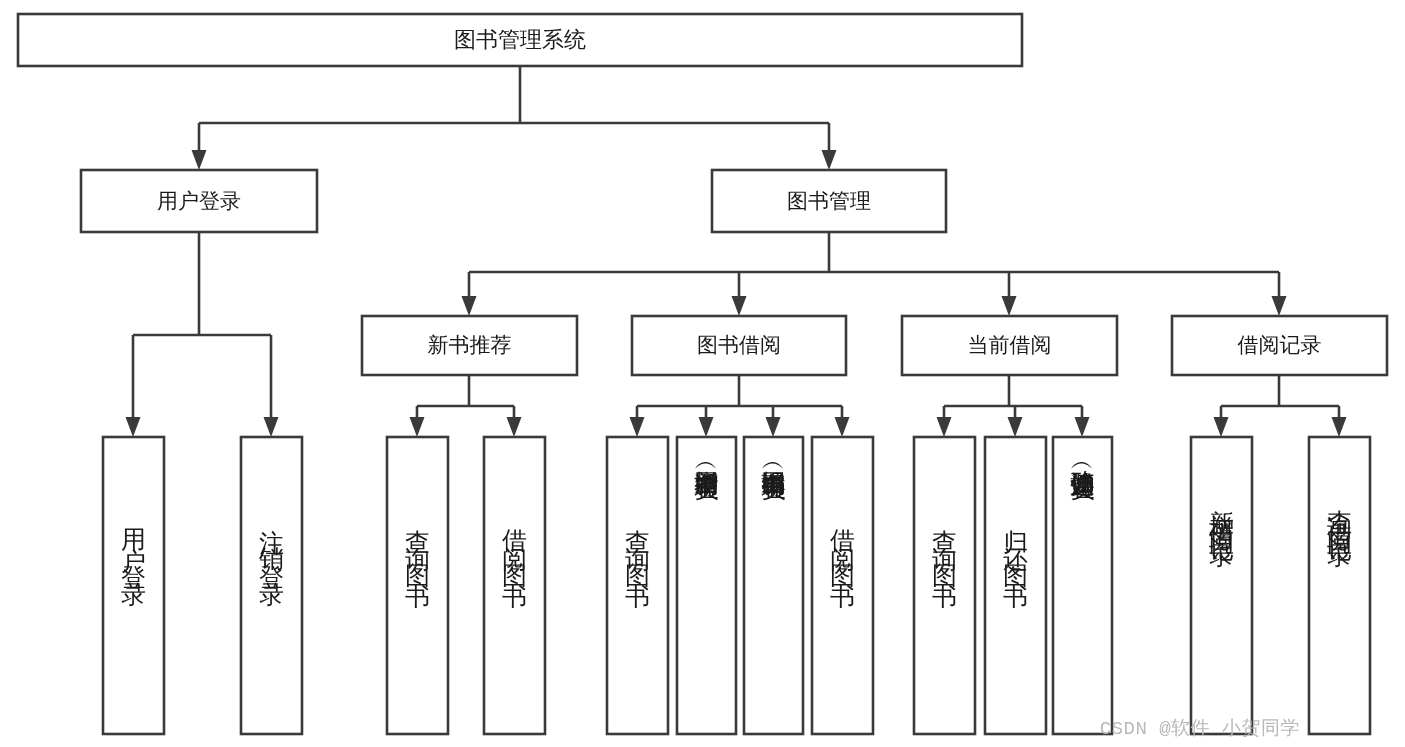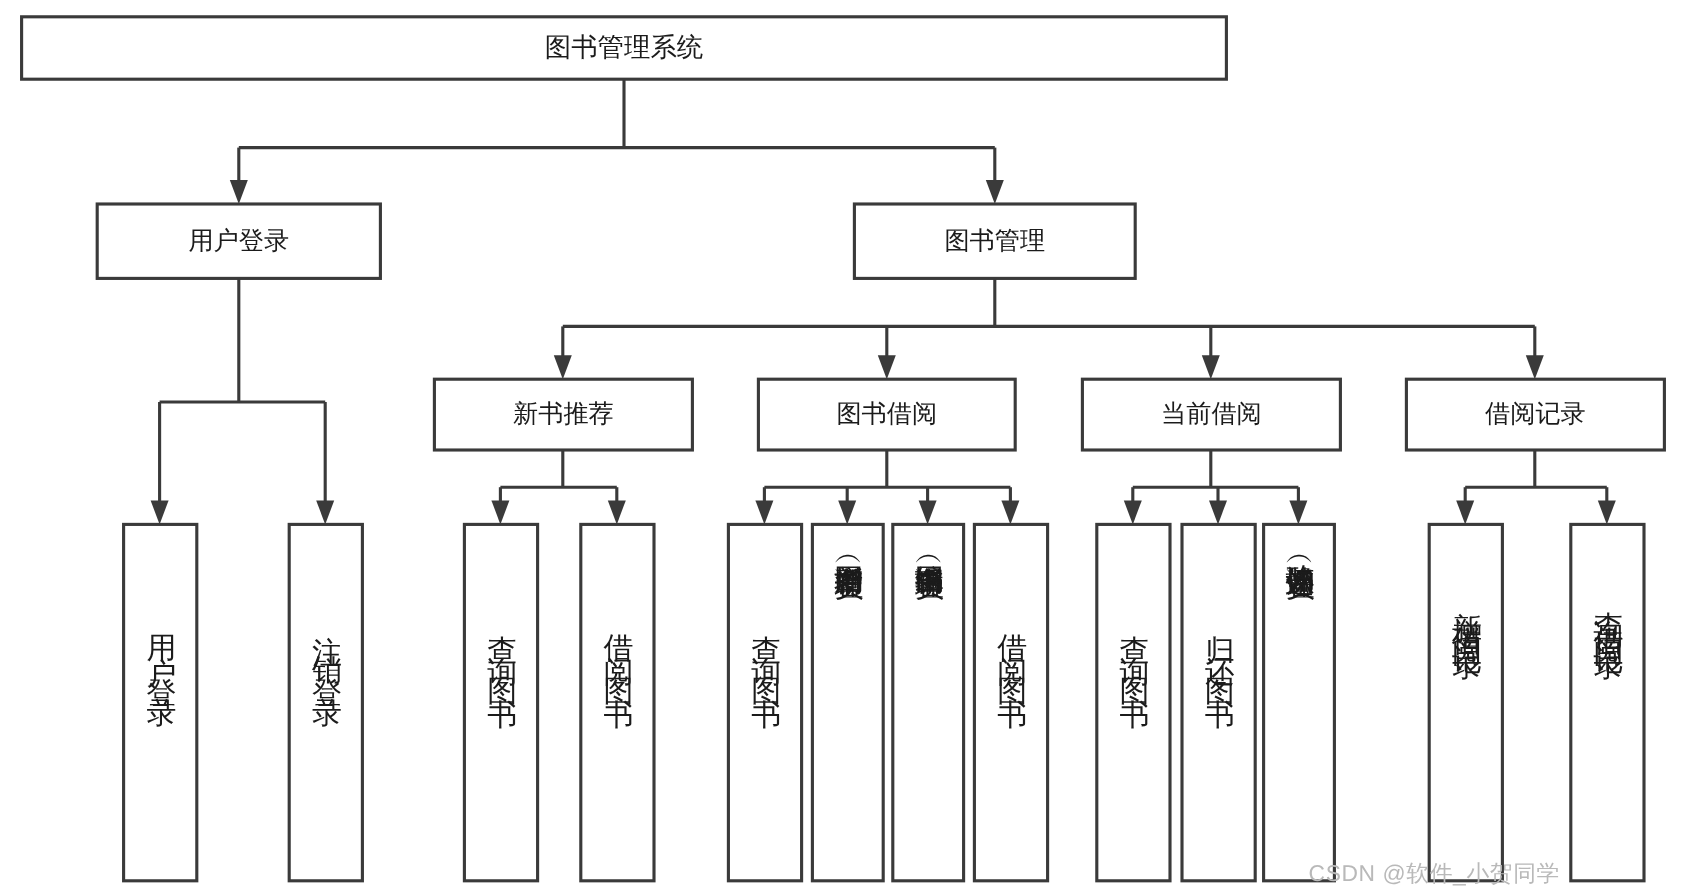--- a/index.html
+++ b/index.html
@@ -66,21 +66,21 @@
     letter-spacing: 4px;
     color: #1b1b1b;
     white-space: nowrap;
     transform: translateX(-50%);
     pointer-events: none;
   }
   .watermark {
     position: absolute;
     right: 8px;
     bottom: 6px;
-    font-family: Liberation Sans, sans-serif;
+    font-family: Liberation Mono, monospace;
     font-size: 19px;
     color: #b9b9b9;
     letter-spacing: 0.5px;
     white-space: nowrap;
   }
 </style>
 </head>
 <body>
 
 <div id="diagram-root">

